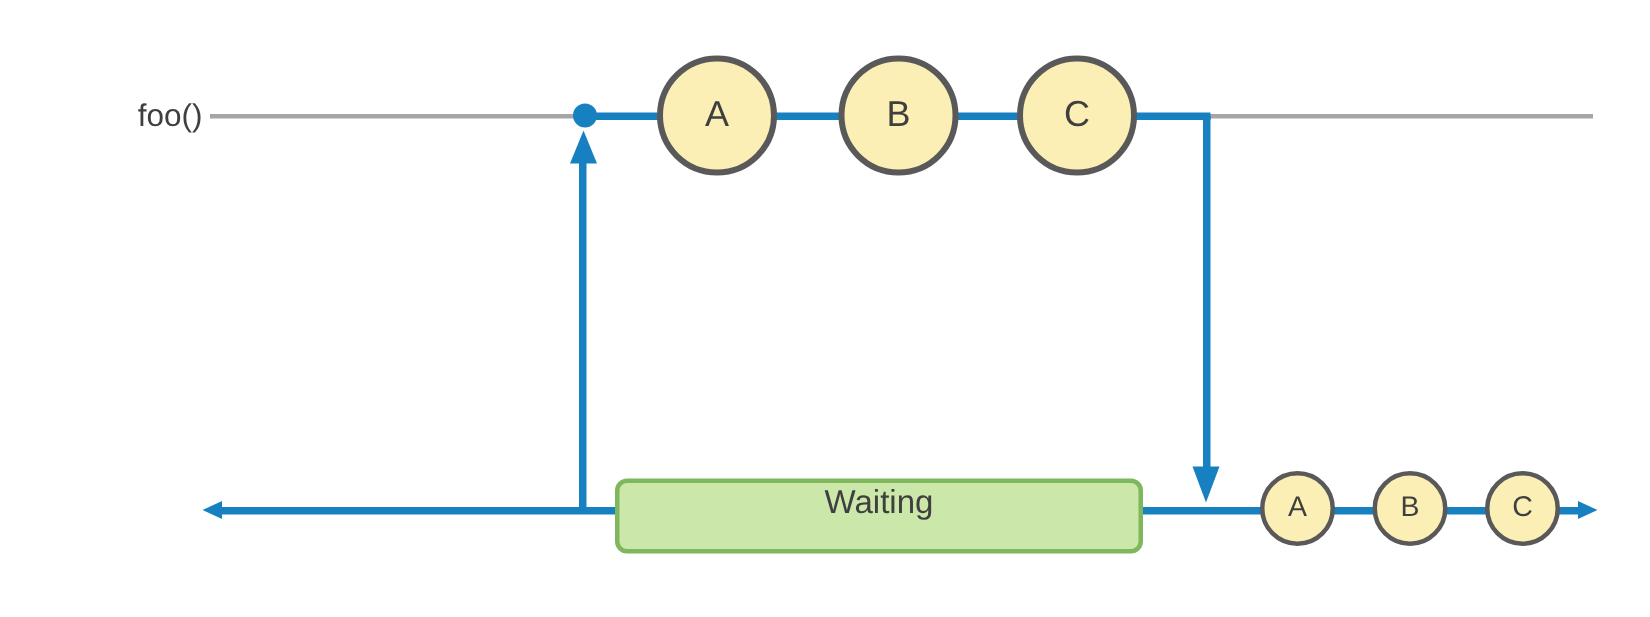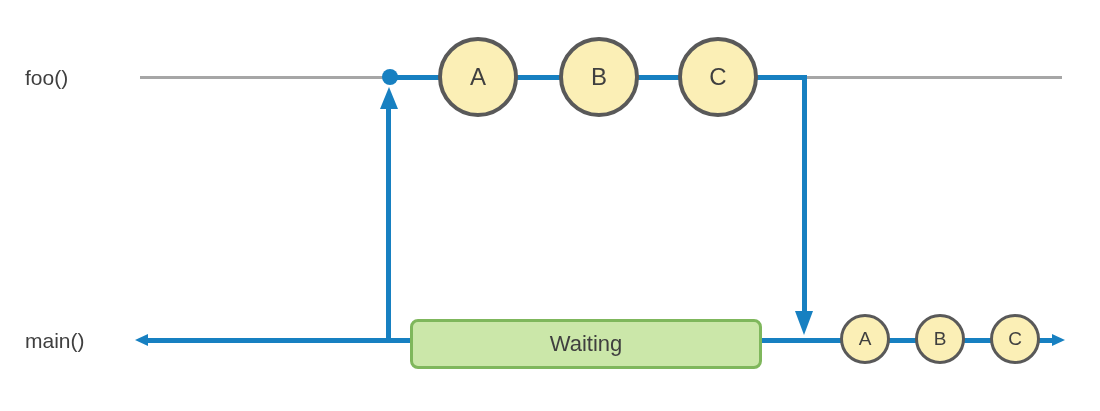--- a/index.html
+++ b/index.html
@@ -10,21 +10,21 @@
     background: #ffffff;
     font-family: "Liberation Sans", sans-serif;
     overflow: hidden;
   }
 
   
   .lifeline-label {
     position: absolute;
     left: 25px;
     width: 110px;
-    text-align: left;
+    text-align: right;
     font-size: 21px;
     color: var(--text);
   }
   .lifeline-label.foo  { top: 66px; }
   .lifeline-label.main { top: 329px; }
 
   
   .line-h { position: absolute; }
   .foo-line    { left: 140px; top: 76px;  width: 922px; height: 3px; background: var(--lifeline-gray); }
   .foo-active  { left: 389px; top: 75px;  width: 418px; height: 5px; background: var(--blue); }
@@ -97,21 +97,20 @@
   
   .waiting-box {
     position: absolute;
     left: 410px; top: 319px;
     width: 352px; height: 50px;
     box-sizing: border-box;
     background: var(--waiting-fill);
     border: 3px solid var(--waiting-border);
     border-radius: 8px;
     display: flex;
-    align-items: center;
     justify-content: center;
     font-size: 22px;
     color: var(--text);
   }
 
   
   .result-text {
     position: absolute;
     left: 840px; top: 104px;
     width: 200px;
@@ -130,21 +129,20 @@
   <div class="line-h foo-active"></div>
 
   <div class="line-v up-line"></div>
   <div class="tri up"></div>
   <div class="dot"></div>
 
   <div class="line-v down-line"></div>
   <div class="tri down"></div>
 
 
-  <div class="lifeline-label main">main()</div>
   <div class="line-h main-line"></div>
   <div class="tri left"></div>
   <div class="tri right"></div>
 
   <div class="waiting-box">
     <span>Waiting</span>
   </div>
 
   <div class="node big" style="left:438px">
     <span>A</span>

